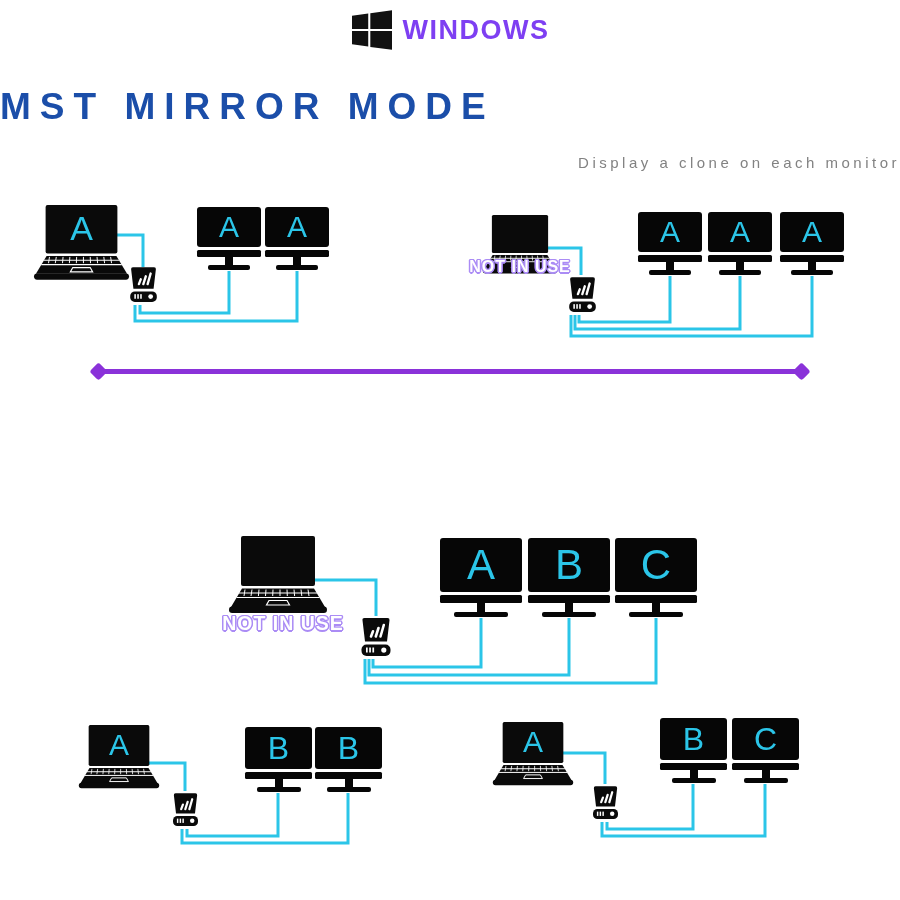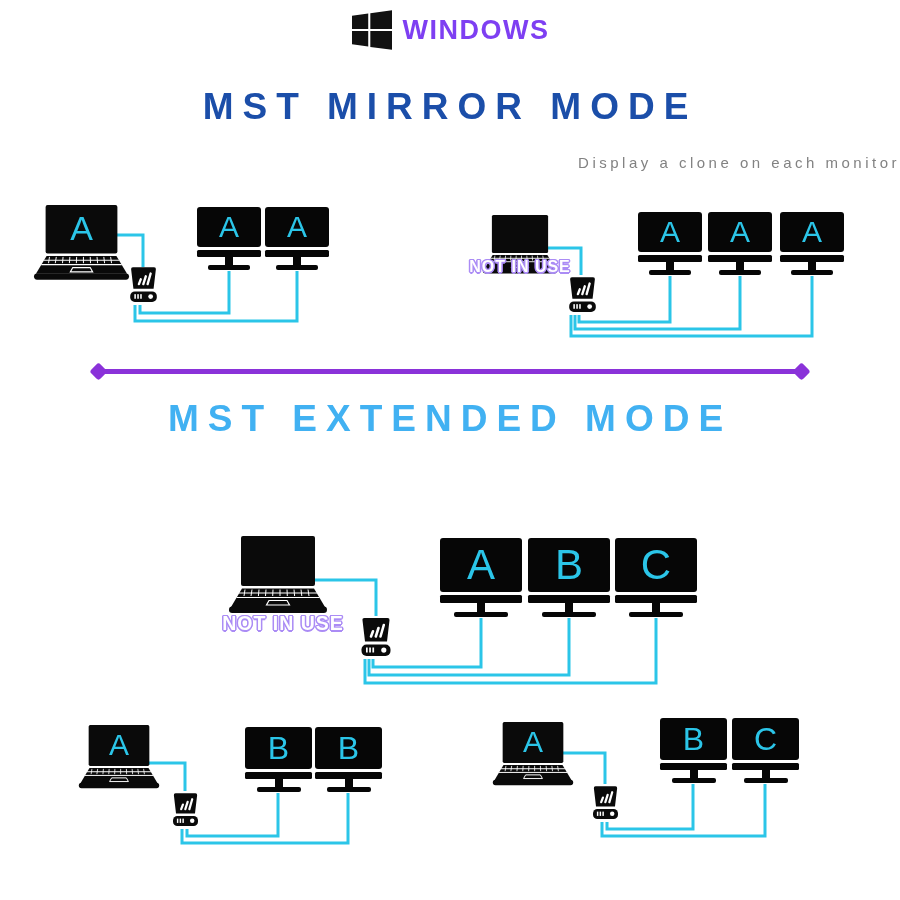--- a/index.html
+++ b/index.html
@@ -6,21 +6,21 @@
   #canvas{position:relative;width:900px;height:900px;background:#ffffff;overflow:hidden;
           font-family:"Liberation Sans",sans-serif;}
 
   
   .brand-row{position:absolute;top:10px;left:0;width:100%;display:flex;
              align-items:center;justify-content:center;gap:10px;}
   .win-logo{width:42px;height:40px;display:block;}
   .brand-name{color:#7e3ff2;font-weight:800;font-size:27px;letter-spacing:1.5px;}
 
   
-  .sec-title{position:absolute;left:0;width:100%;text-align:center;
+  .sec-title{position:absolute;left:0;width:100%;
              font-weight:800;font-size:37px;letter-spacing:9px;}
   #mirror-title{top:86px;color:#1b4ea9;}
   #extended-title{top:398px;color:#41b1f2;}
   .sec-sub{position:absolute;left:0;width:100%;text-align:right;
            color:#828282;font-size:15px;letter-spacing:3.5px;font-weight:500;line-height:23px;}
   #mirror-sub{top:151px;}
   #extended-sub{top:461px;}
 
   
   .divider{position:absolute;top:363px;left:92px;width:716px;height:16px;
@@ -179,21 +179,20 @@
       <div class="mon-foot"></div>
     </div>
   </div>
 
   <div class="divider">
     <span class="diamond"></span>
     <span class="line"></span>
     <span class="diamond"></span>
   </div>
 
-  <div id="extended-title" class="sec-title">MST EXTENDED MODE</div>
 
   <div class="diagram" style="left:215px;top:528px;width:500px;height:160px;">
     <svg class="cables" viewBox="0 0 500 160">
       <polyline points="100,52 161,52 161,88"></polyline>
       <polyline points="158,131 158,139 266,139 266,90"></polyline>
       <polyline points="154,131 154,147 354,147 354,90"></polyline>
       <polyline points="150,131 150,155 441,155 441,90"></polyline>
     </svg>
     <div class="laptop" style="left:13px;top:8px;width:100px;">
       <svg viewBox="0 0 100 78">

